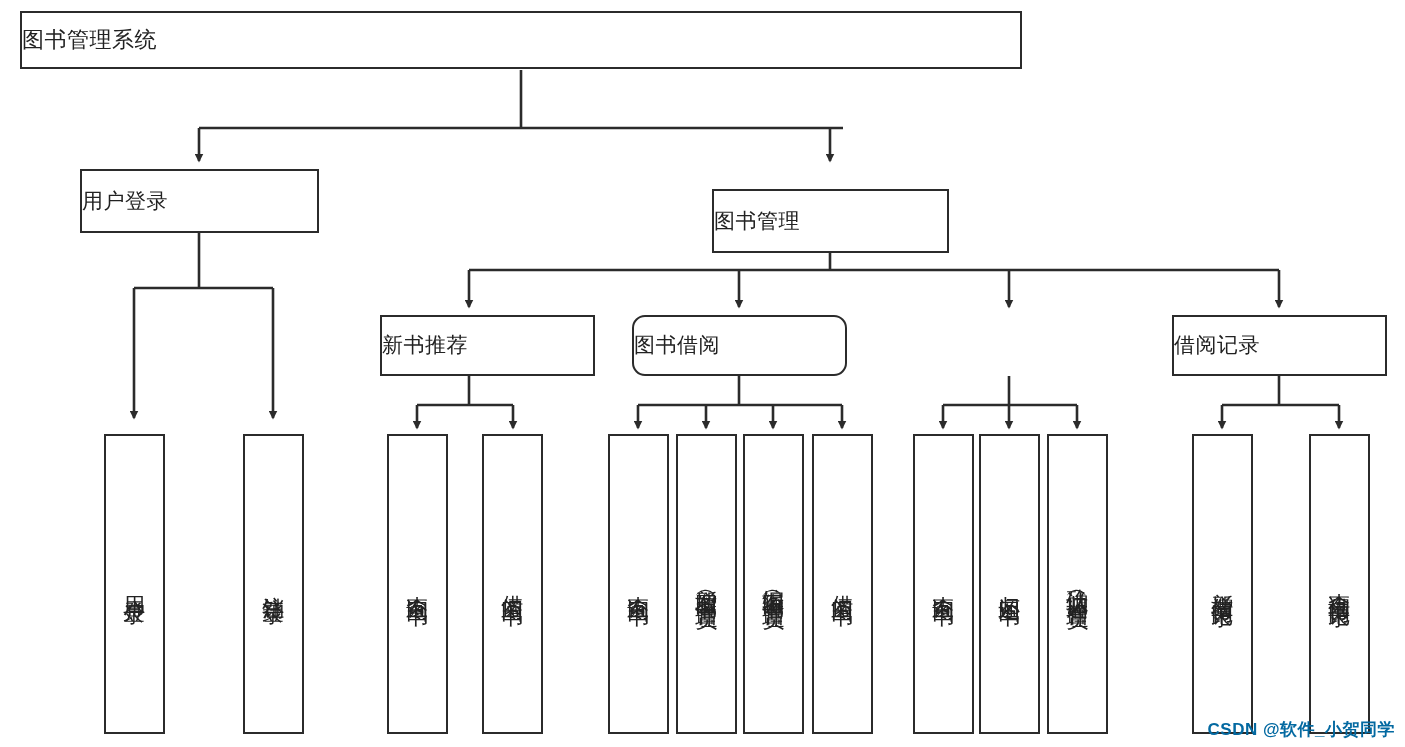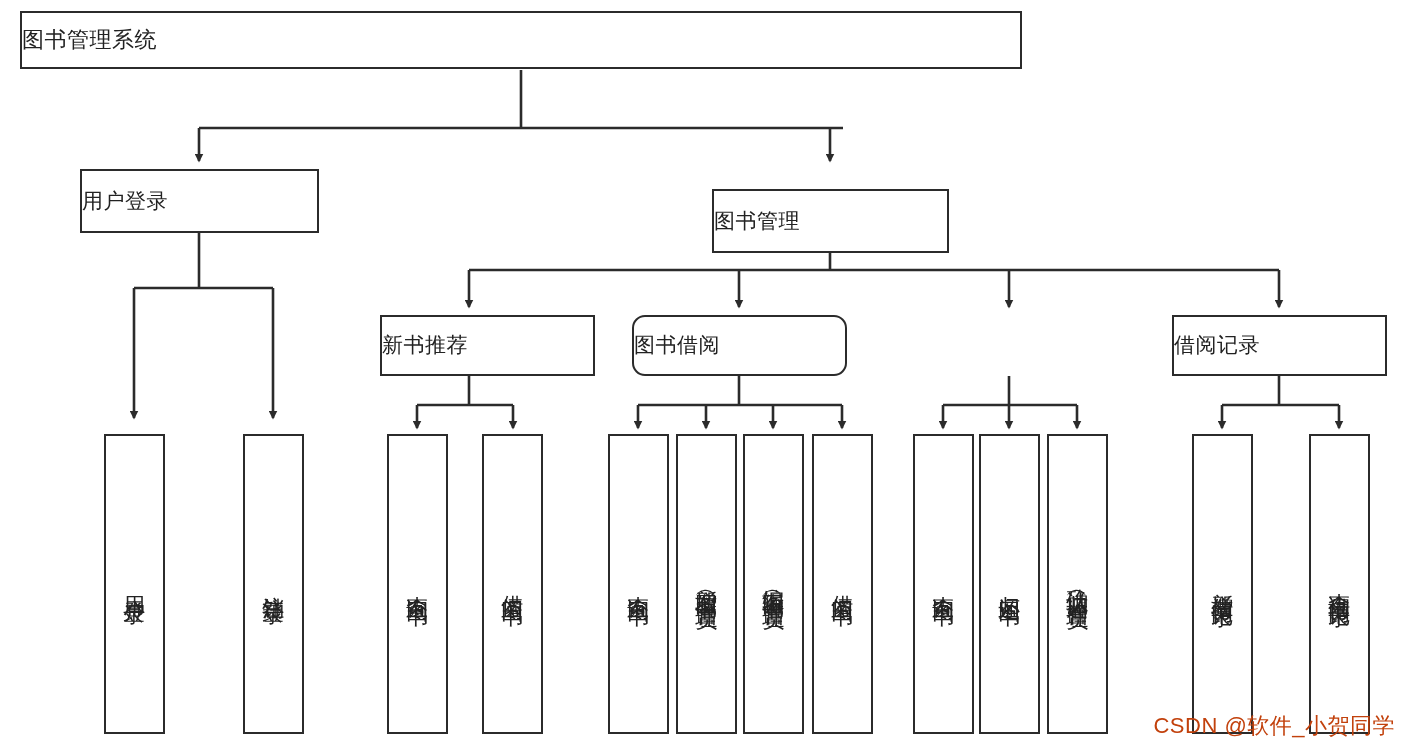--- a/index.html
+++ b/index.html
@@ -62,25 +62,26 @@
     font-size: 22px;
     line-height: 1.06;
     letter-spacing: 3px;
     text-align: center;
     max-height: 250px;
   }
   #watermark {
     position: absolute;
     right: 10px;
     bottom: 6px;
-    font-size: 22px;
-    color: #c2410c;
+    font-size: 17px;
+    color: #0369a1;
     letter-spacing: 0.5px;
     white-space: nowrap;
     z-index: 6;
+    font-weight: bold;
   }
 </style>
 </head>
 <body>
 
 <div id="diagram-root">
 
   <svg id="edge-layer" viewBox="0 0 1405 747" xmlns="http://www.w3.org/2000/svg">
     <defs>
       <marker id="arrowhead" markerWidth="9" markerHeight="9" refX="7.5" refY="4.5" orient="auto" markerUnits="userSpaceOnUse">

